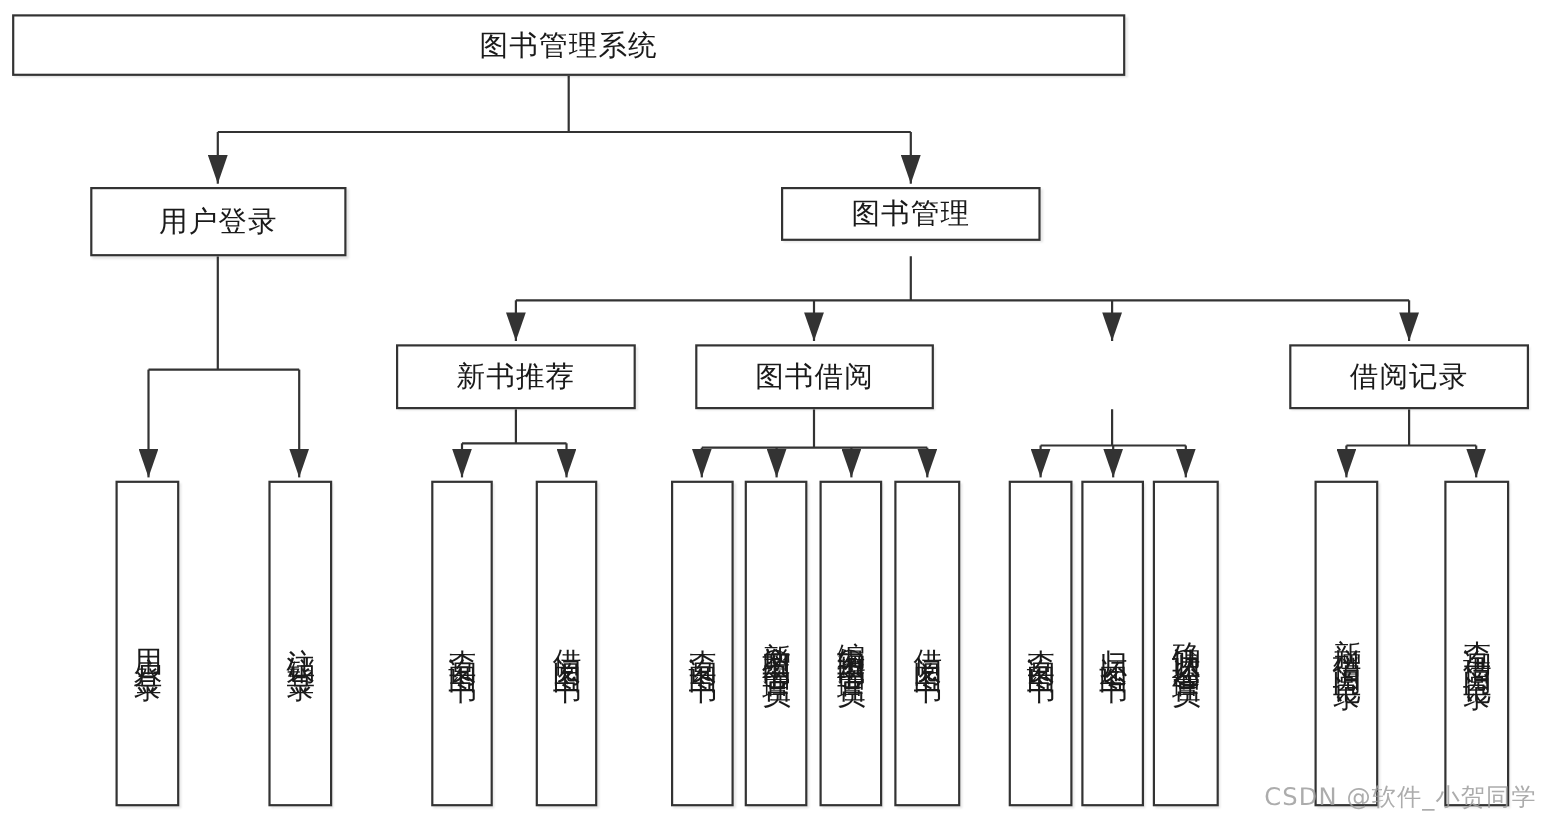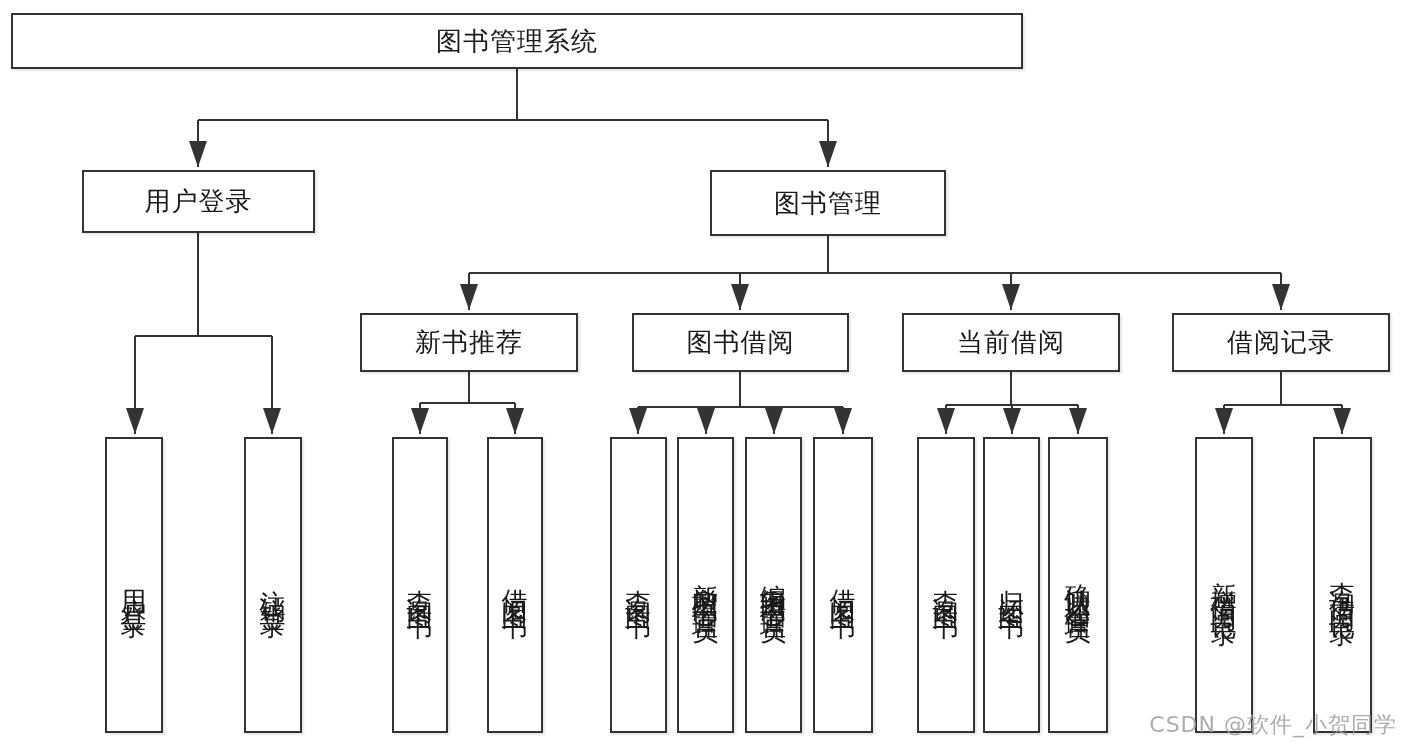--- a/index.html
+++ b/index.html
@@ -107,32 +107,29 @@
     </g>
   </svg>
 
   <div class="node" style="left:11px;top:13px;width:1012px;height:56px">
     <span>图书管理系统</span>
   </div>
 
   <div class="node" style="left:82px;top:170px;width:233px;height:63px">
     <span>用户登录</span>
   </div>
-  <div class="node" style="left:710px;top:170px;width:236px;height:66px">
+  <div class="node" style="left:710px;top:170px;width:236px;height:49px">
     <span>图书管理</span>
   </div>
 
   <div class="node" style="left:632px;top:313px;width:217px;height:59px">
     <span>图书借阅</span>
   </div>
   <div class="node" style="left:360px;top:313px;width:218px;height:59px">
     <span>新书推荐</span>
-  </div>
-  <div class="node" style="left:902px;top:313px;width:218px;height:59px">
-    <span>当前借阅</span>
   </div>
   <div class="node" style="left:1172px;top:313px;width:218px;height:59px">
     <span>借阅记录</span>
   </div>
 
   <div class="node leaf" style="left:105px;top:437px;width:58px;height:296px">
     <span>用户登录</span>
   </div>
   <div class="node leaf" style="left:244px;top:437px;width:58px;height:296px">
     <span>注销登录</span>

